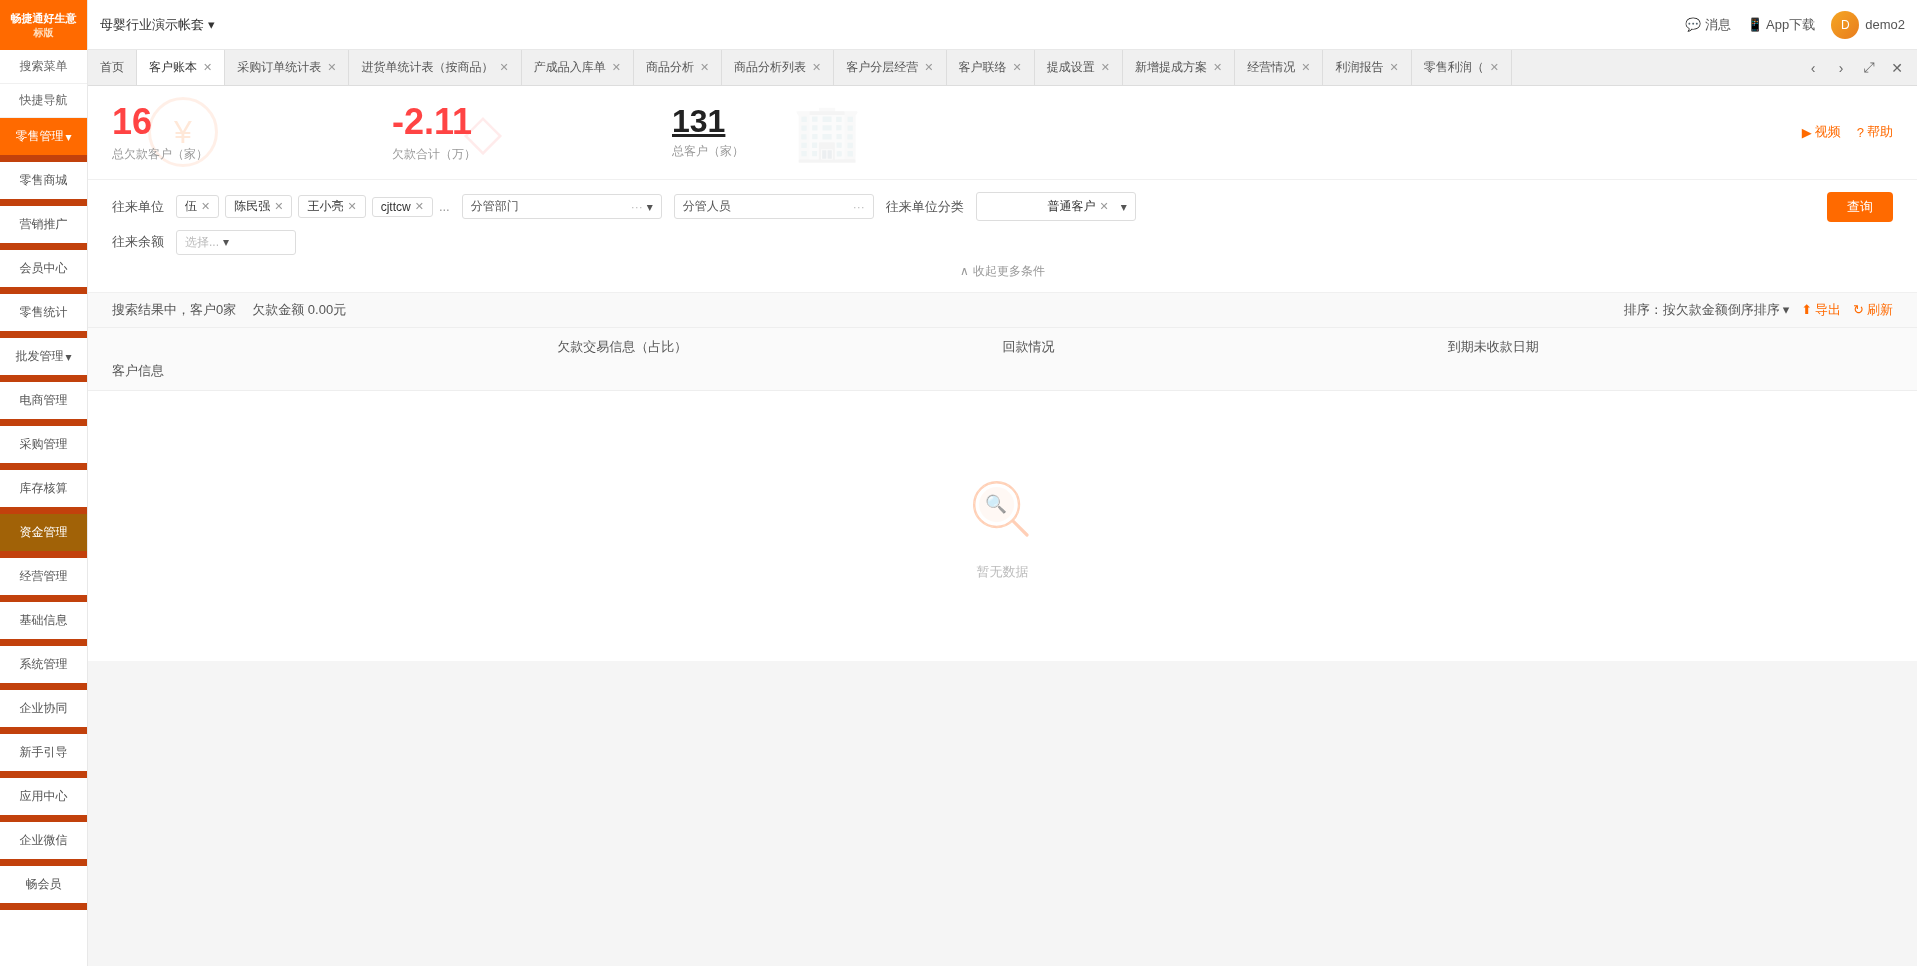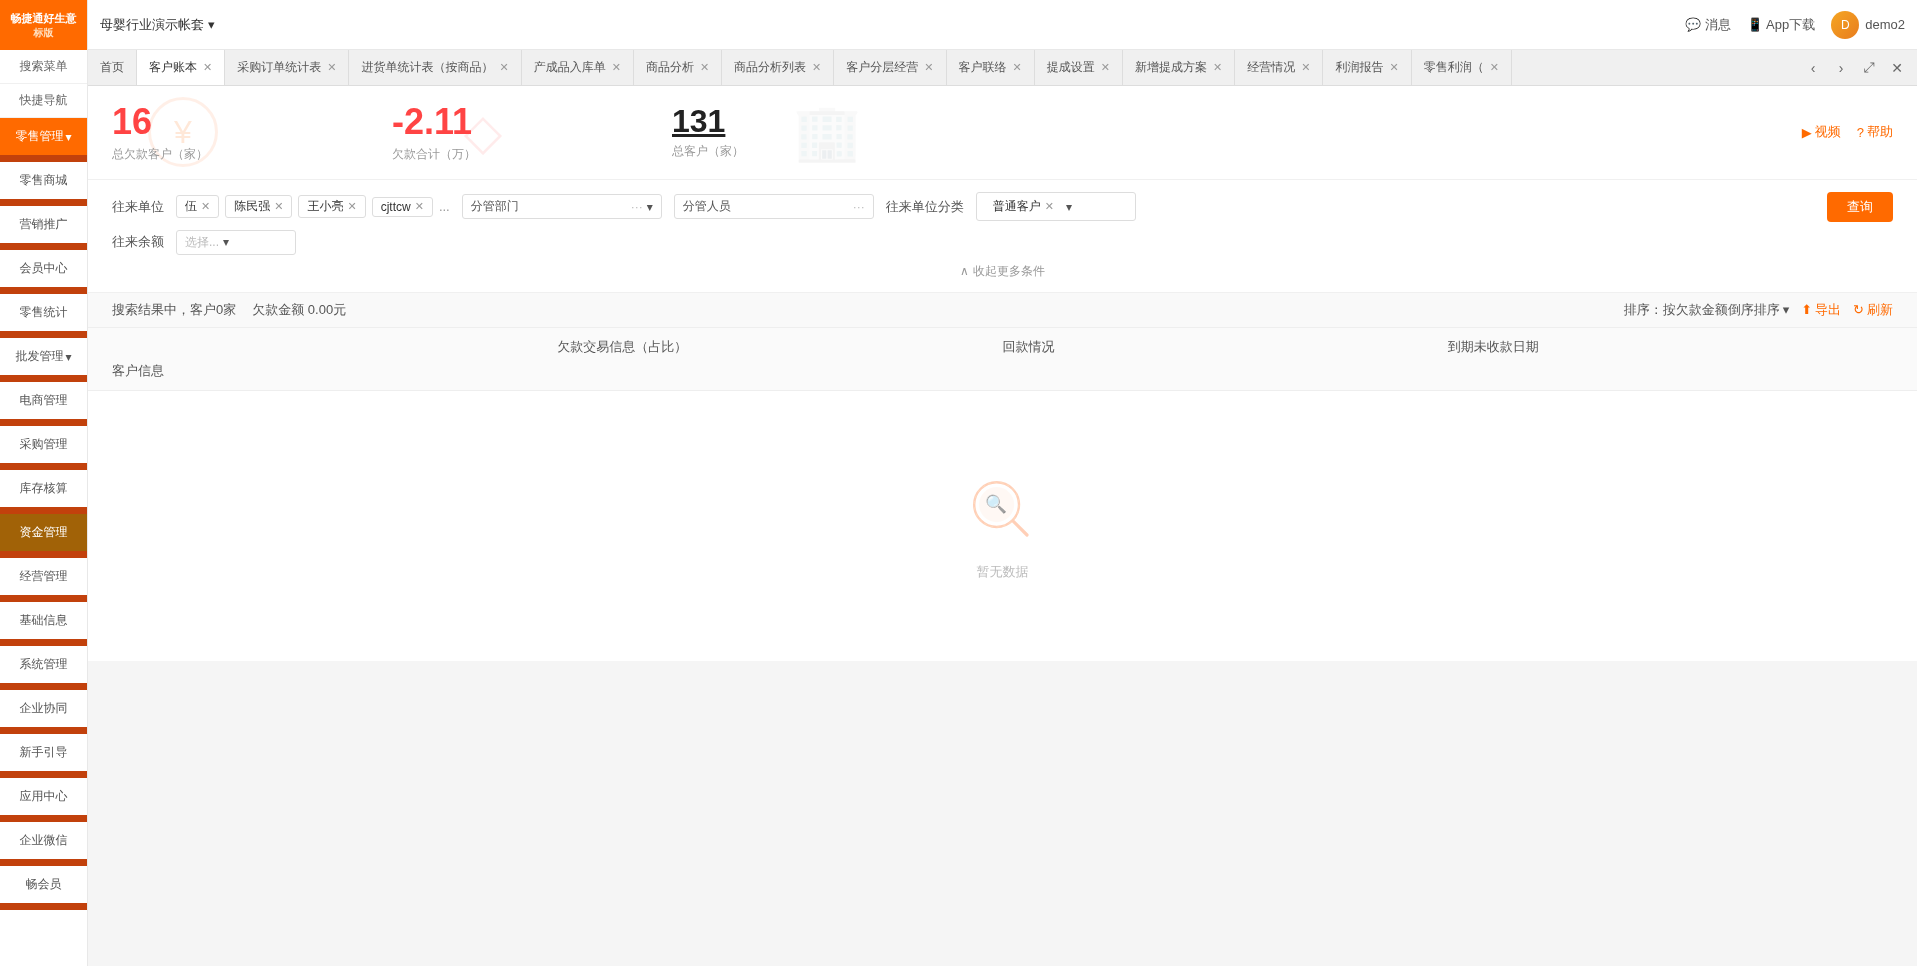--- a/index.html
+++ b/index.html
@@ -564,21 +564,21 @@
           <span>▾</span>
         </div>
 
         <div class="filter-select filter-select-wide">
           <span>分管人员</span>
           <span style="flex:1;color:#bbb;"></span>
           <span style="color:#bbb;">···</span>
         </div>
 
         <span class="filter-label">往来单位分类</span>
-        <div class="filter-select" style="min-width:160px;justify-content:flex-start;">
+        <div class="filter-select" style="min-width:160px;justify-content:flex-end;">
           <div class="filter-tag" style="border:none;background:transparent;">
             <span>普通客户</span>
             <span class="x">✕</span>
           </div>
           <span>▾</span>
         </div>
 
         <button class="btn-query">查询</button>
       </div>
 

